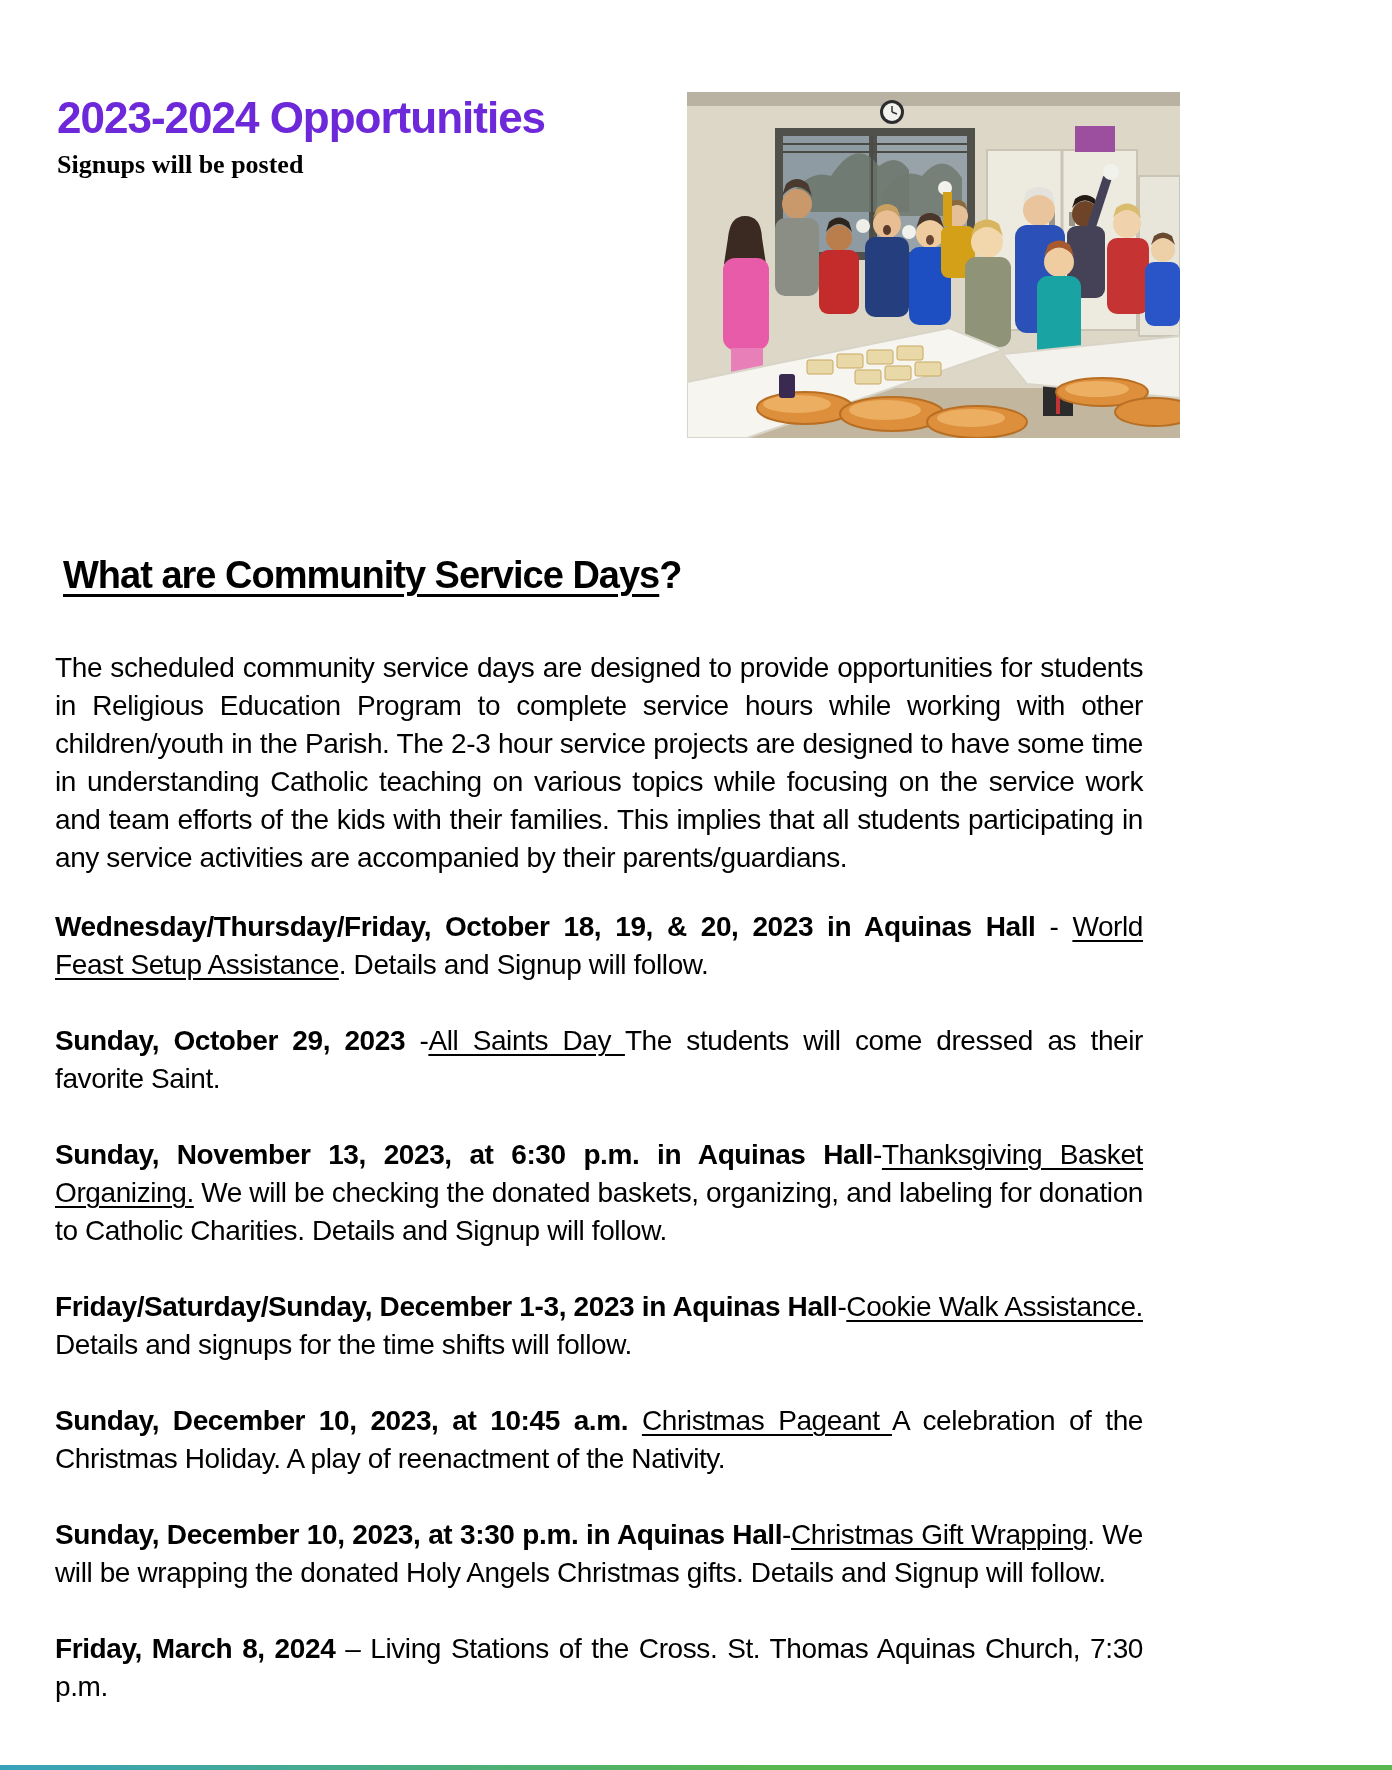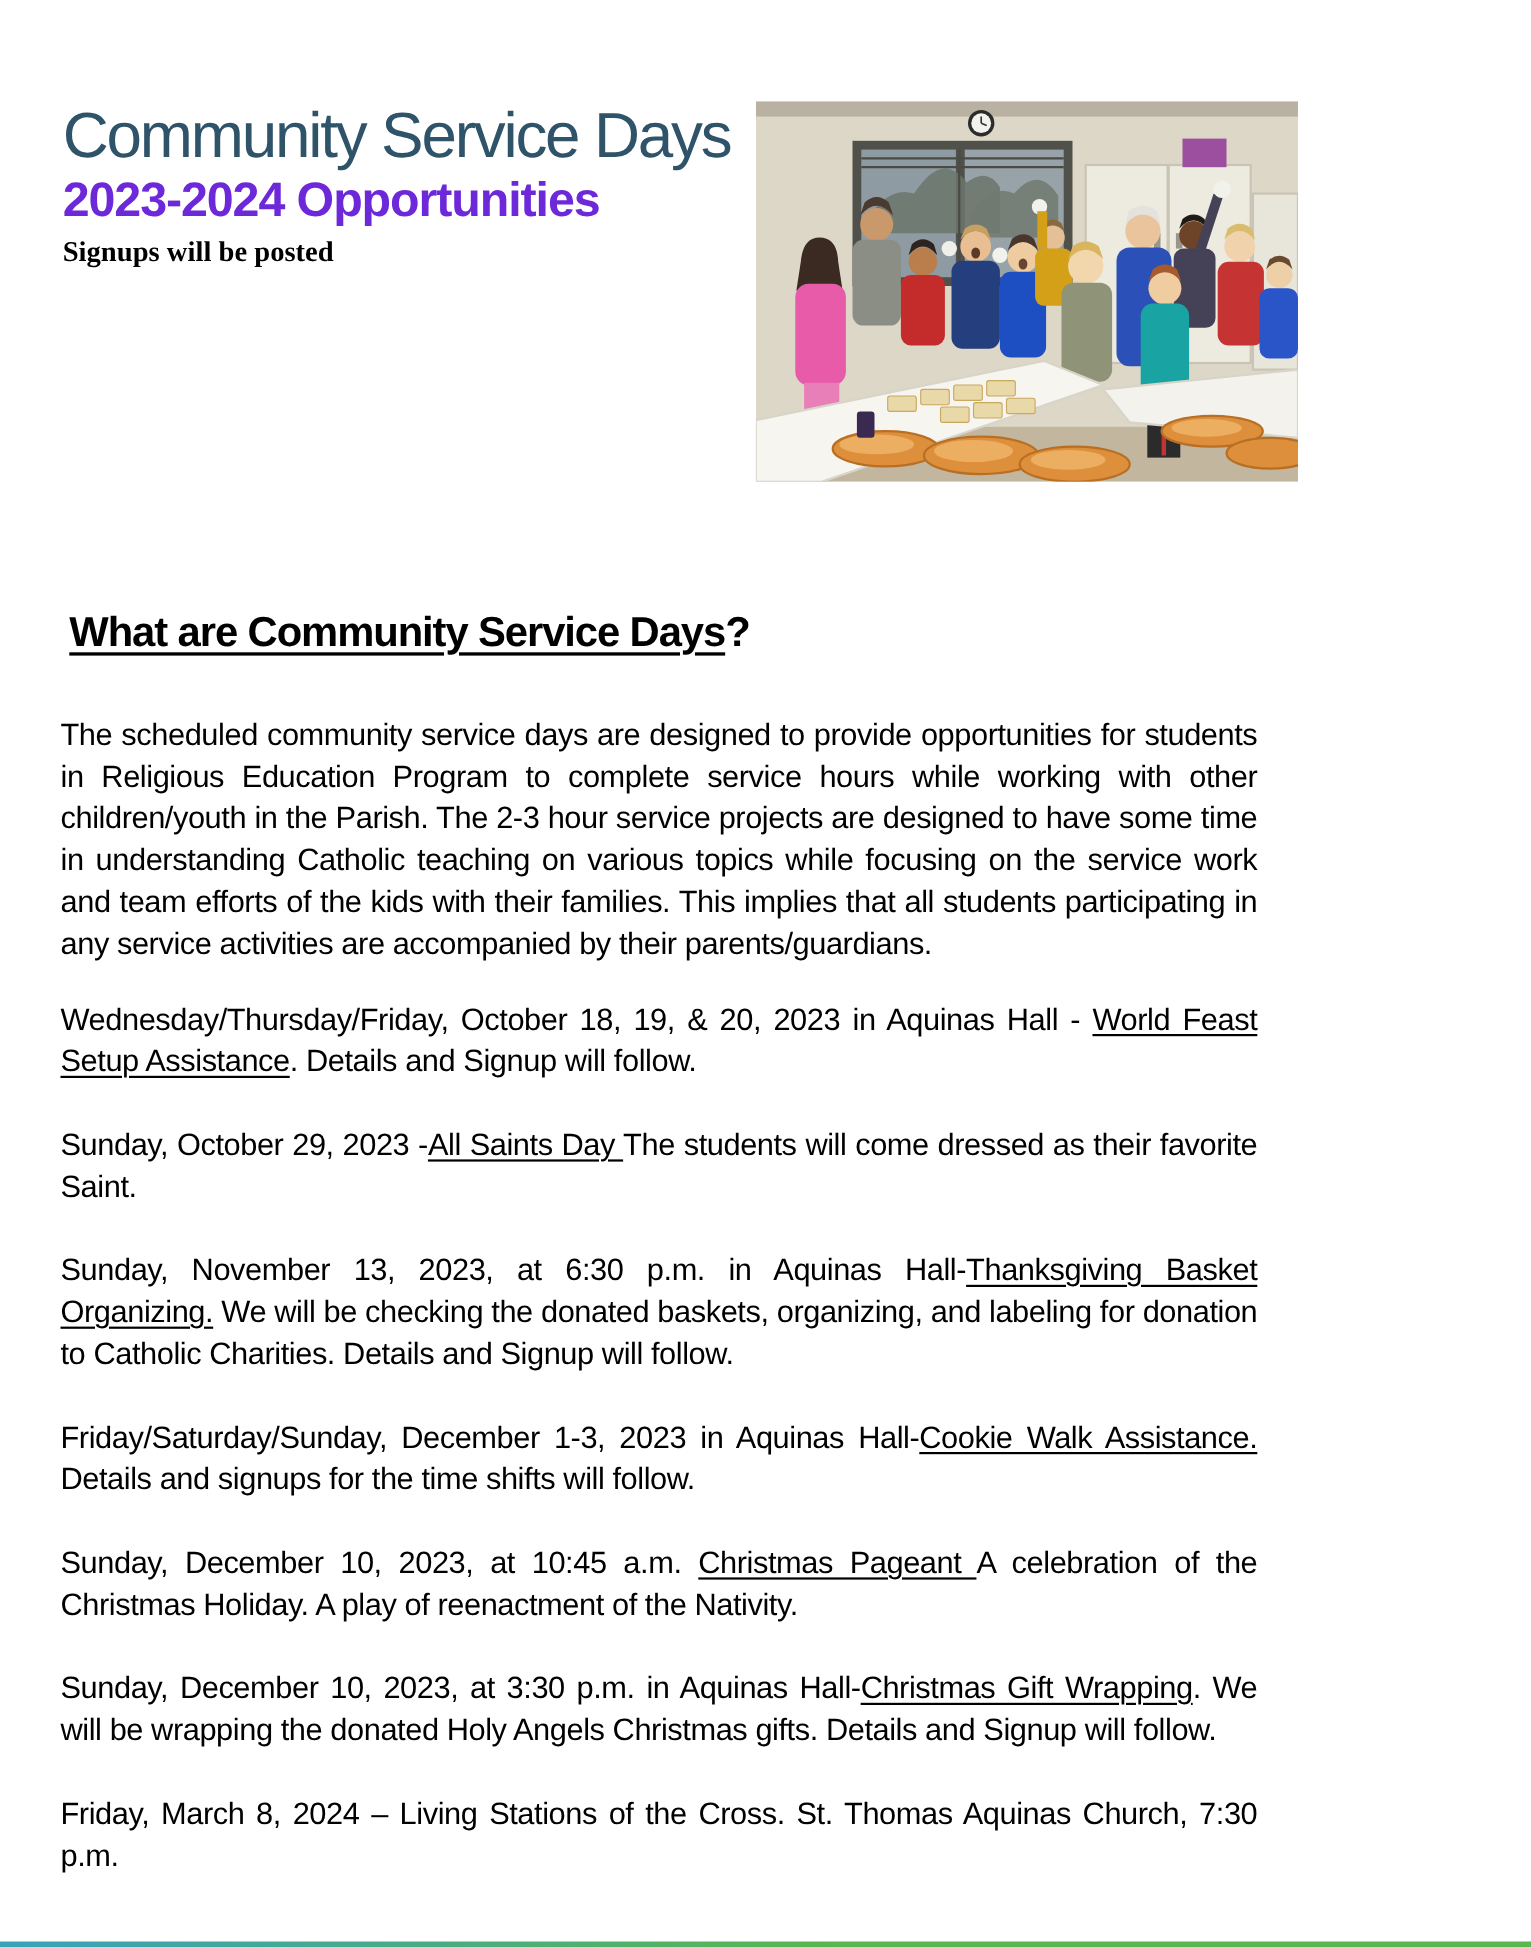--- a/index.html
+++ b/index.html
@@ -79,42 +79,41 @@
     text-align: justify;
     margin-bottom: 31px;
   }
   .event {
     font-size: 28px;
     letter-spacing: -0.4px;
     line-height: 38px;
     text-align: justify;
     margin-bottom: 38px;
   }
-  .event strong { font-weight: 400; }
+  .event strong { font-weight: 700; }
   .event .u {
     text-decoration: underline;
     text-decoration-thickness: 2px;
     text-underline-offset: 4px;
   }
   .footer-bar {
     position: absolute;
     left: 0;
     bottom: 0;
     width: 100%;
     height: 5px;
     background: linear-gradient(to right, #38A2BC, #58B74E 55%, #58B74E);
   }
 </style>
 </head>
 <body>
 
 <div class="page">
 
   <div class="header-block">
-    <div class="doc-title">Community Service Days</div>
     <div class="doc-subtitle">2023-2024 Opportunities</div>
     <div class="doc-signups">Signups will be posted</div>
   </div>
 
   <div class="photo-frame" role="img" aria-label="Children and adult volunteers making sandwiches with loaves of bread at long white tables in a parish hall">
     <svg width="493" height="346" viewBox="0 0 493 346" xmlns="http://www.w3.org/2000/svg">
 
       <rect x="0" y="0" width="493" height="346" fill="#DDD7C8"></rect>
       <rect x="0" y="296" width="493" height="50" fill="#C2B79E"></rect>
       <rect x="0" y="0" width="493" height="14" fill="#B9B2A2"></rect>

